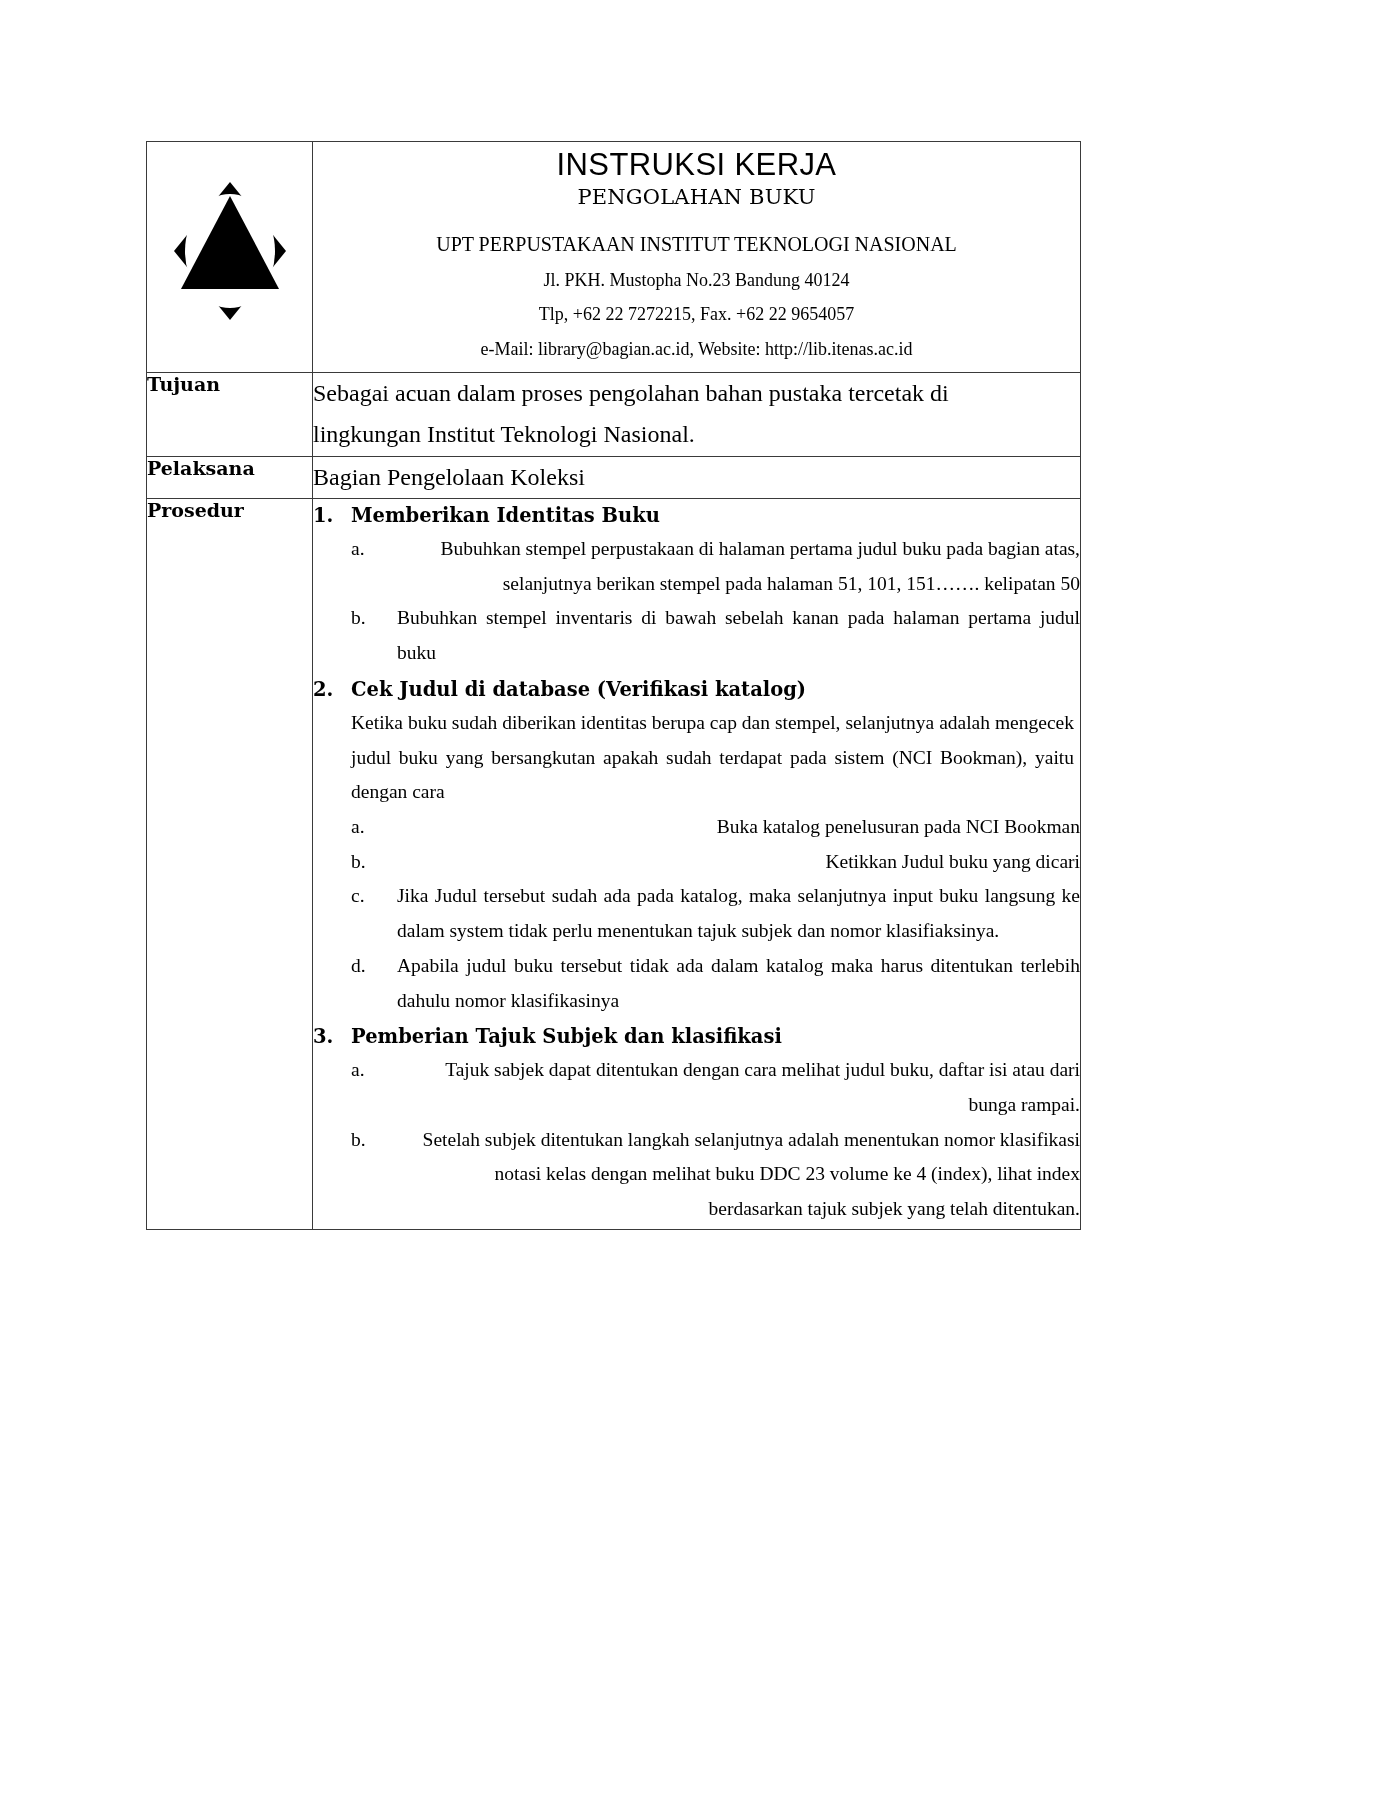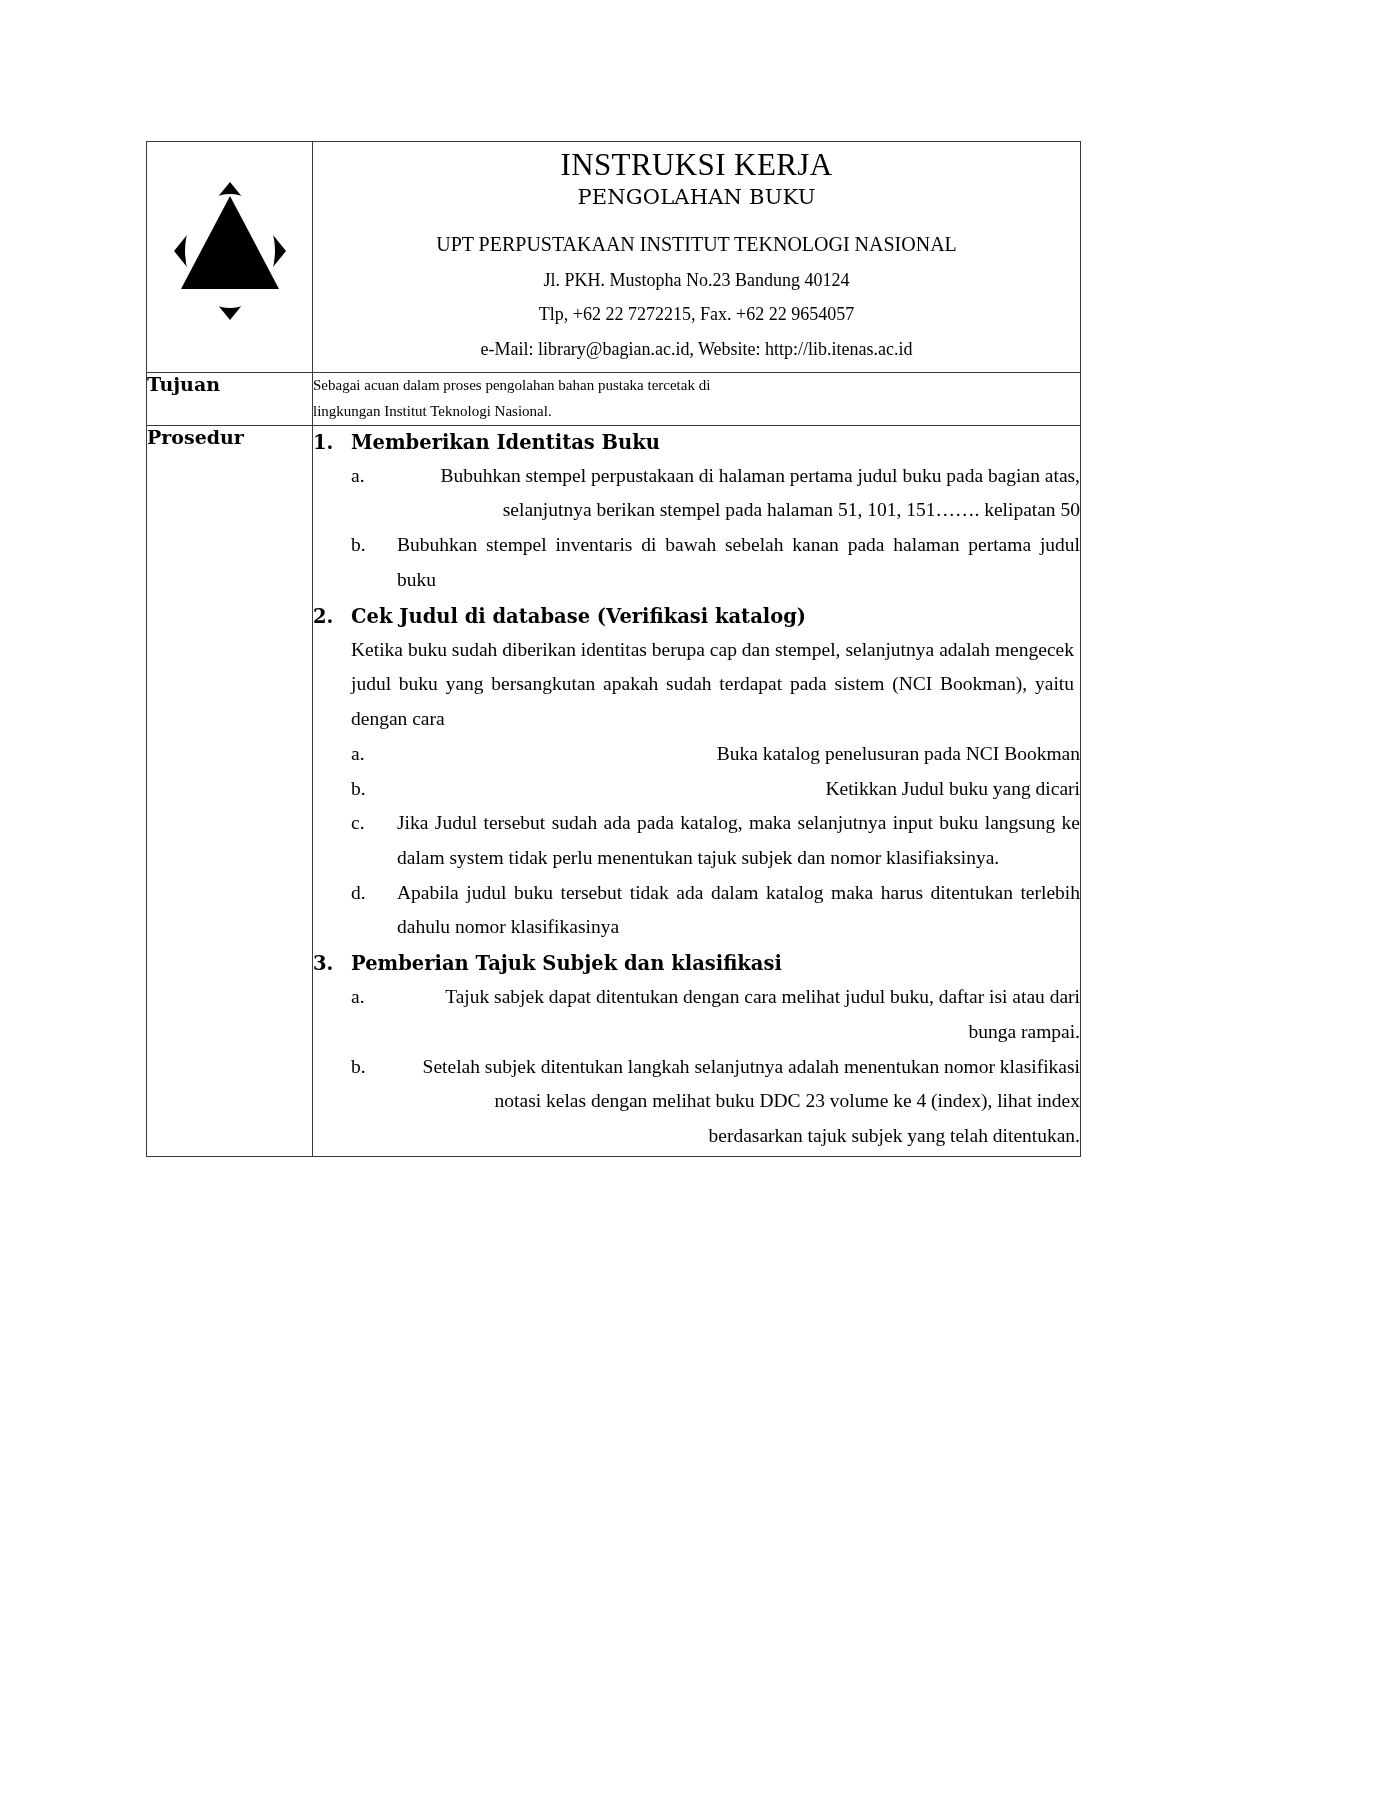--- a/index.html
+++ b/index.html
@@ -56,21 +56,21 @@
   .header-cell {
     padding: 10px 8px 14px 8px;
     text-align: center;
   }
   .title-main {
     font-size: 31px;
     letter-spacing: 0.4px;
     line-height: 1.12;
     margin: 6px 0 2px 0;
     font-weight: normal;
-    font-family: Liberation Serif, serif;
+    font-family: Liberation Sans, sans-serif;
   }
   .title-sub {
     font-size: 21px;
     font-weight: normal;
     font-family: "DejaVu Serif", "Liberation Serif", serif;
     letter-spacing: 0.2px;
     margin: 2px 0 22px 0;
   }
   .org-line {
     font-size: 20px;
@@ -97,21 +97,21 @@
   
   .label-cell {
     width: 166px;
     padding: 10px 8px 10px 12px;
     font-weight: bold;
     font-size: 19px;
     font-family: "DejaVu Serif", "Liberation Serif", serif;
   }
   .content-cell {
     padding: 10px 16px 12px 12px;
-    font-size: 15px;
+    font-size: 24px;
     line-height: 1.72;
   }
   .content-cell p {
     margin: 0;
   }
 
   
   .proc-cell {
     padding: 10px 16px 16px 14px;
   }
@@ -207,20 +207,24 @@
 
       <tr>
         <td class="label-cell">Tujuan</td>
         <td class="content-cell" colspan="2">
           <p>Sebagai acuan dalam proses pengolahan bahan pustaka tercetak di</p>
           <p>lingkungan Institut Teknologi Nasional.</p>
         </td>
       </tr>
 
 
+      <tr>
+        <td class="label-cell">Pelaksana</td>
+        <td class="content-cell" colspan="2">Bagian Pengelolaan Koleksi</td>
+      </tr>
 
       <tr>
         <td class="label-cell">Prosedur</td>
         <td class="proc-cell" colspan="2">
           <ol class="lvl1">
 
             <li>
               <div class="num-head">
                 <span class="num">1.</span>
                 <span>Memberikan Identitas Buku</span>

